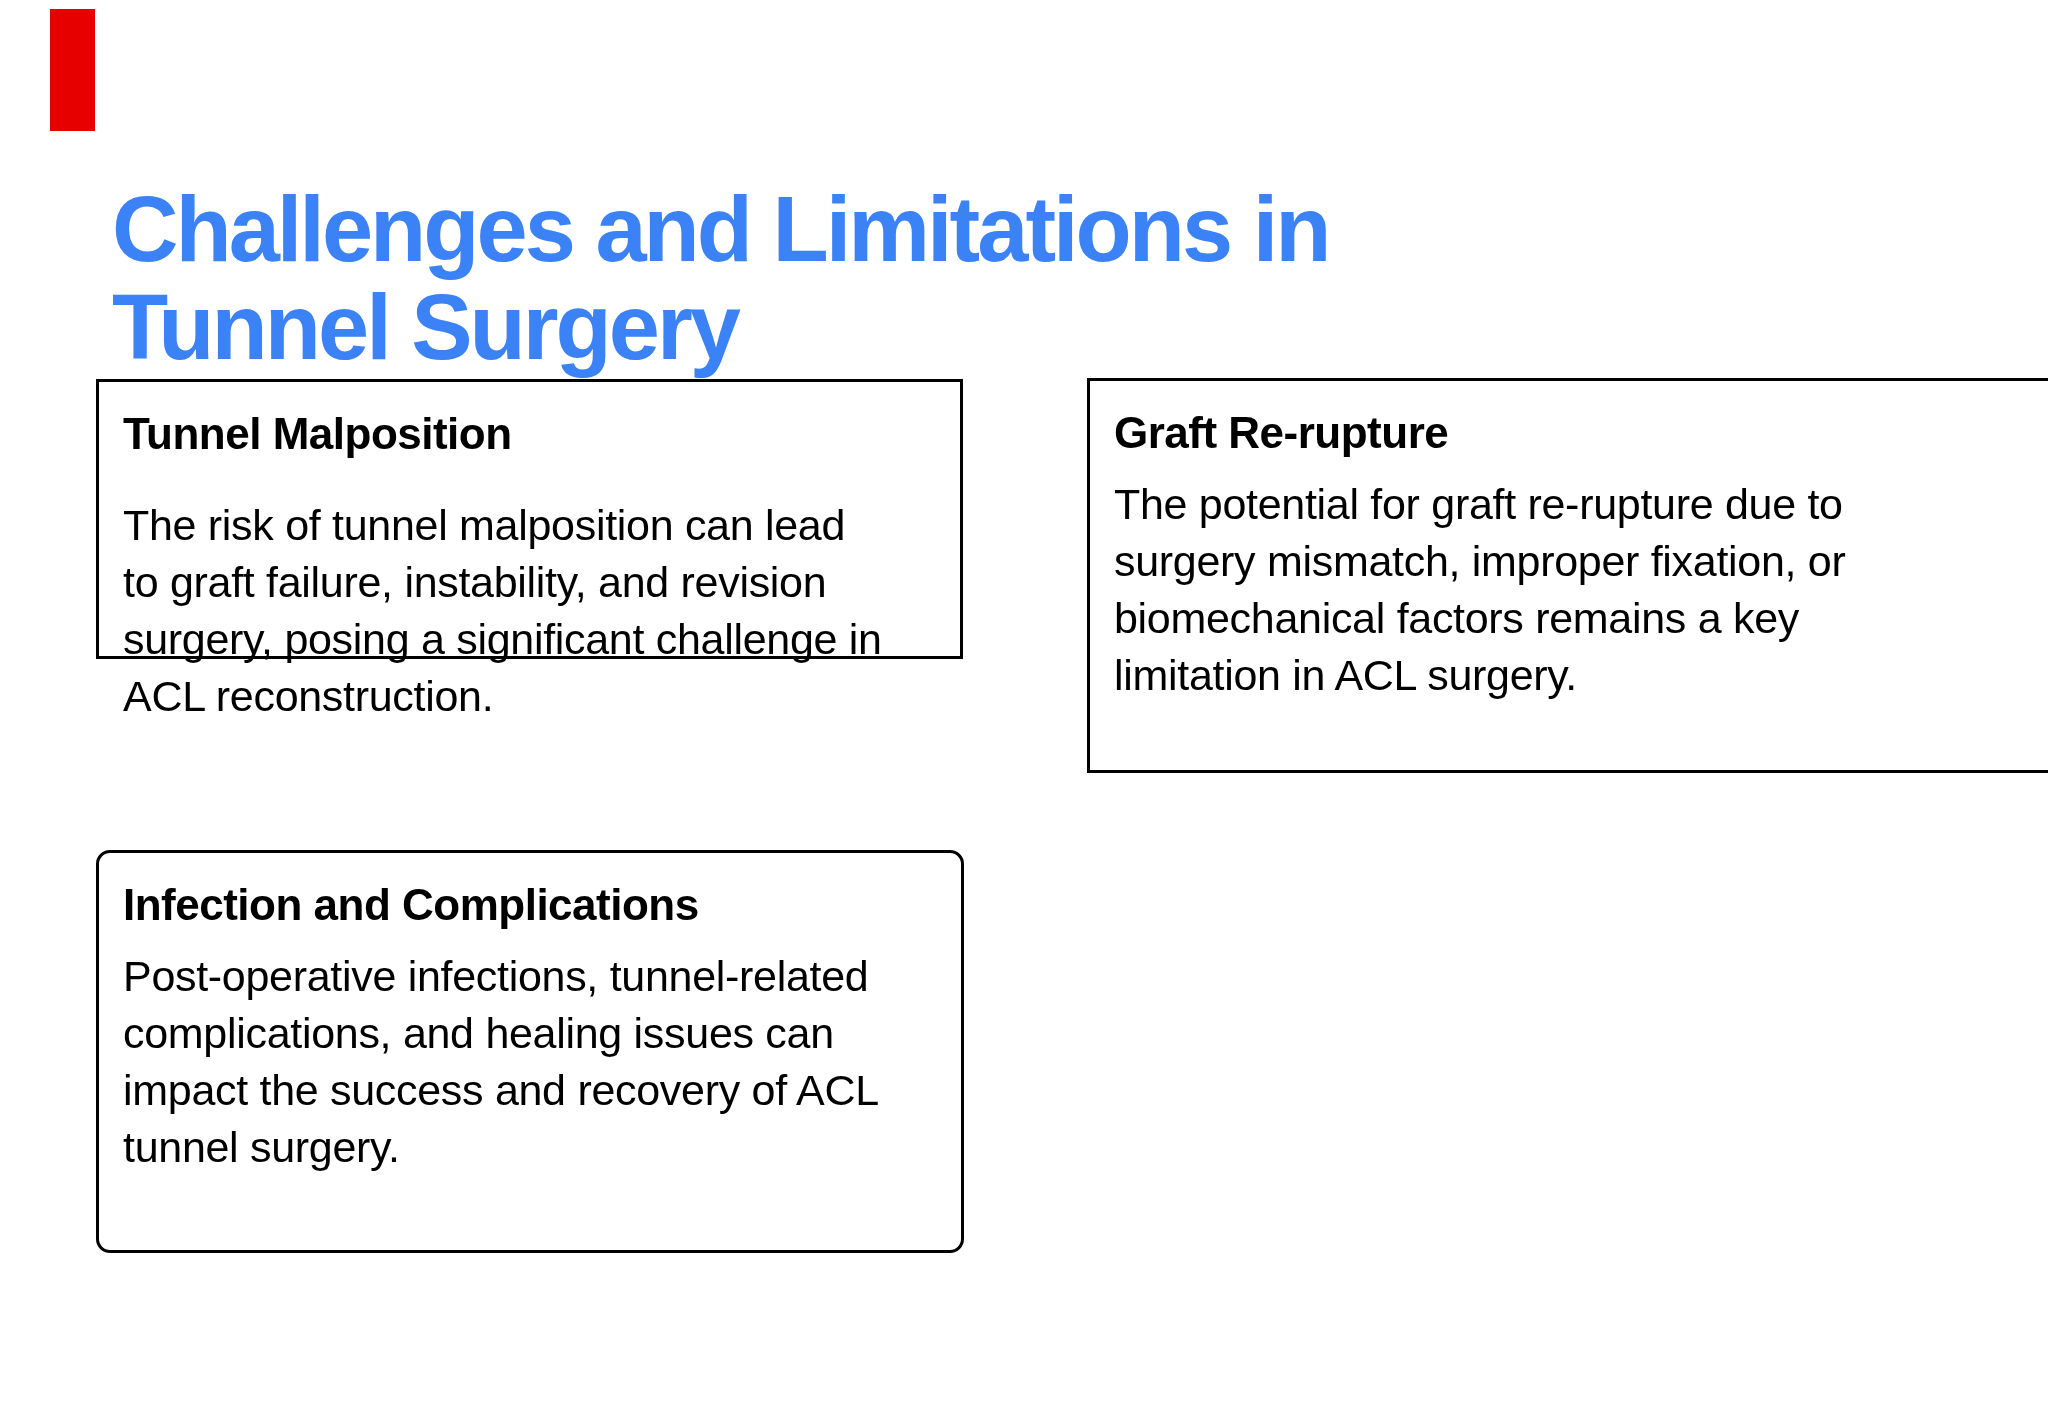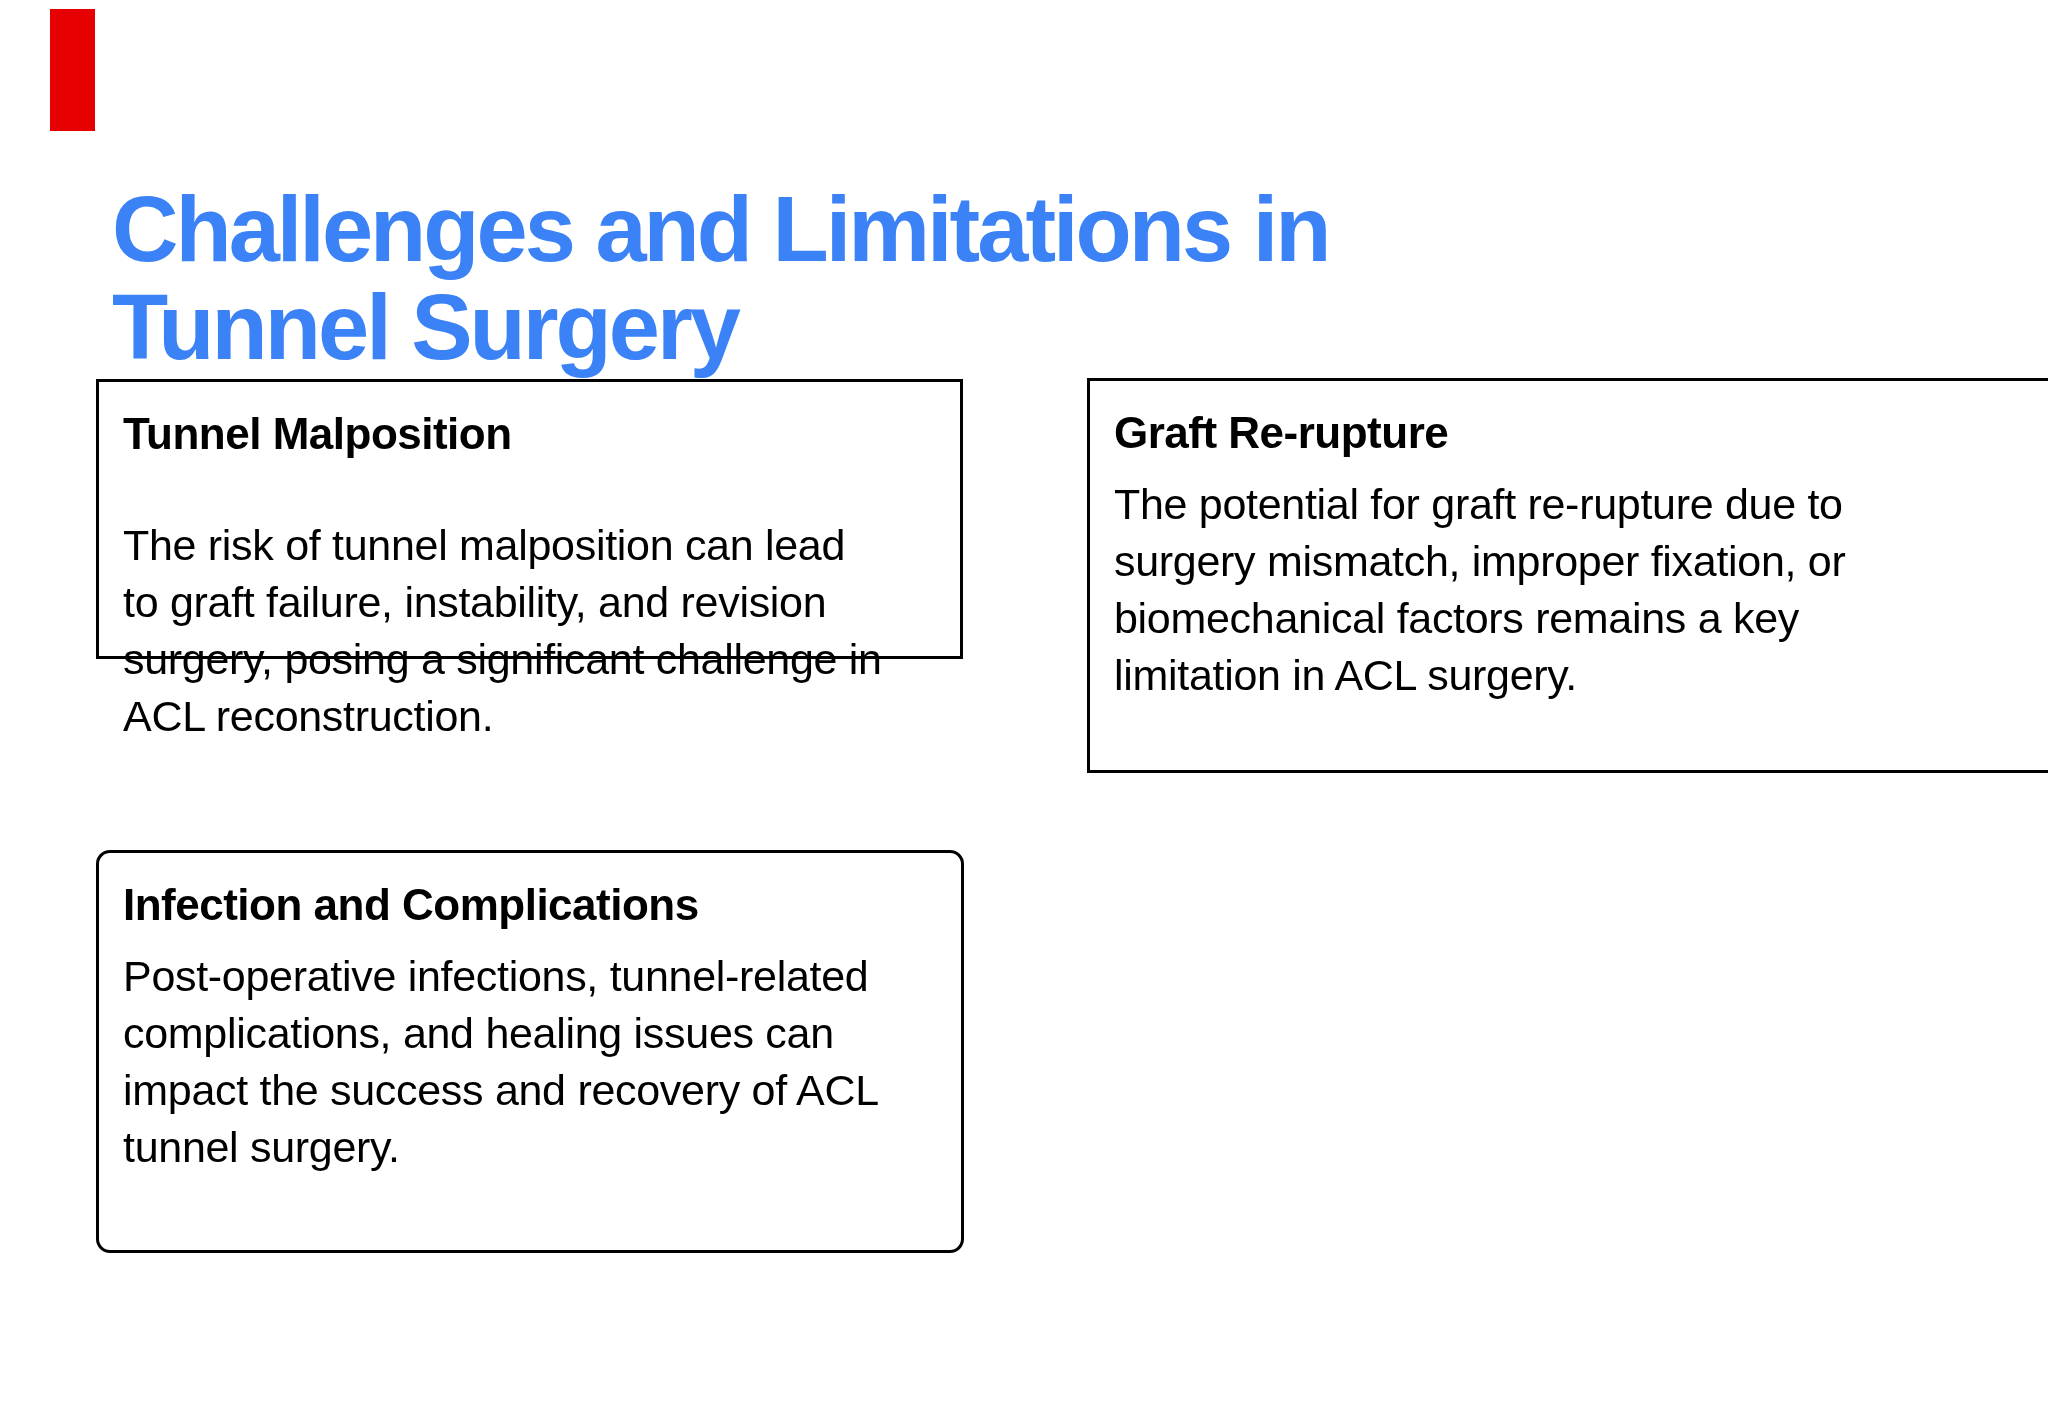--- a/index.html
+++ b/index.html
@@ -75,21 +75,21 @@
   .card-body {
     margin: 16px 0 0 0;
     font-size: 43px;
     font-weight: 400;
     line-height: 57px;
     letter-spacing: -0.3px;
     white-space: pre;
     color: #000000;
   }
   .card--malposition .card-body {
-    margin-top: 56px;
+    margin-top: 36px;
   }
 </style>
 </head>
 <body>
 
 <div class="slide">
 
   <div class="accent-bar" style="background: rgb(230, 0, 0);"></div>
 
   <h1 class="slide-title">Challenges and Limitations in

